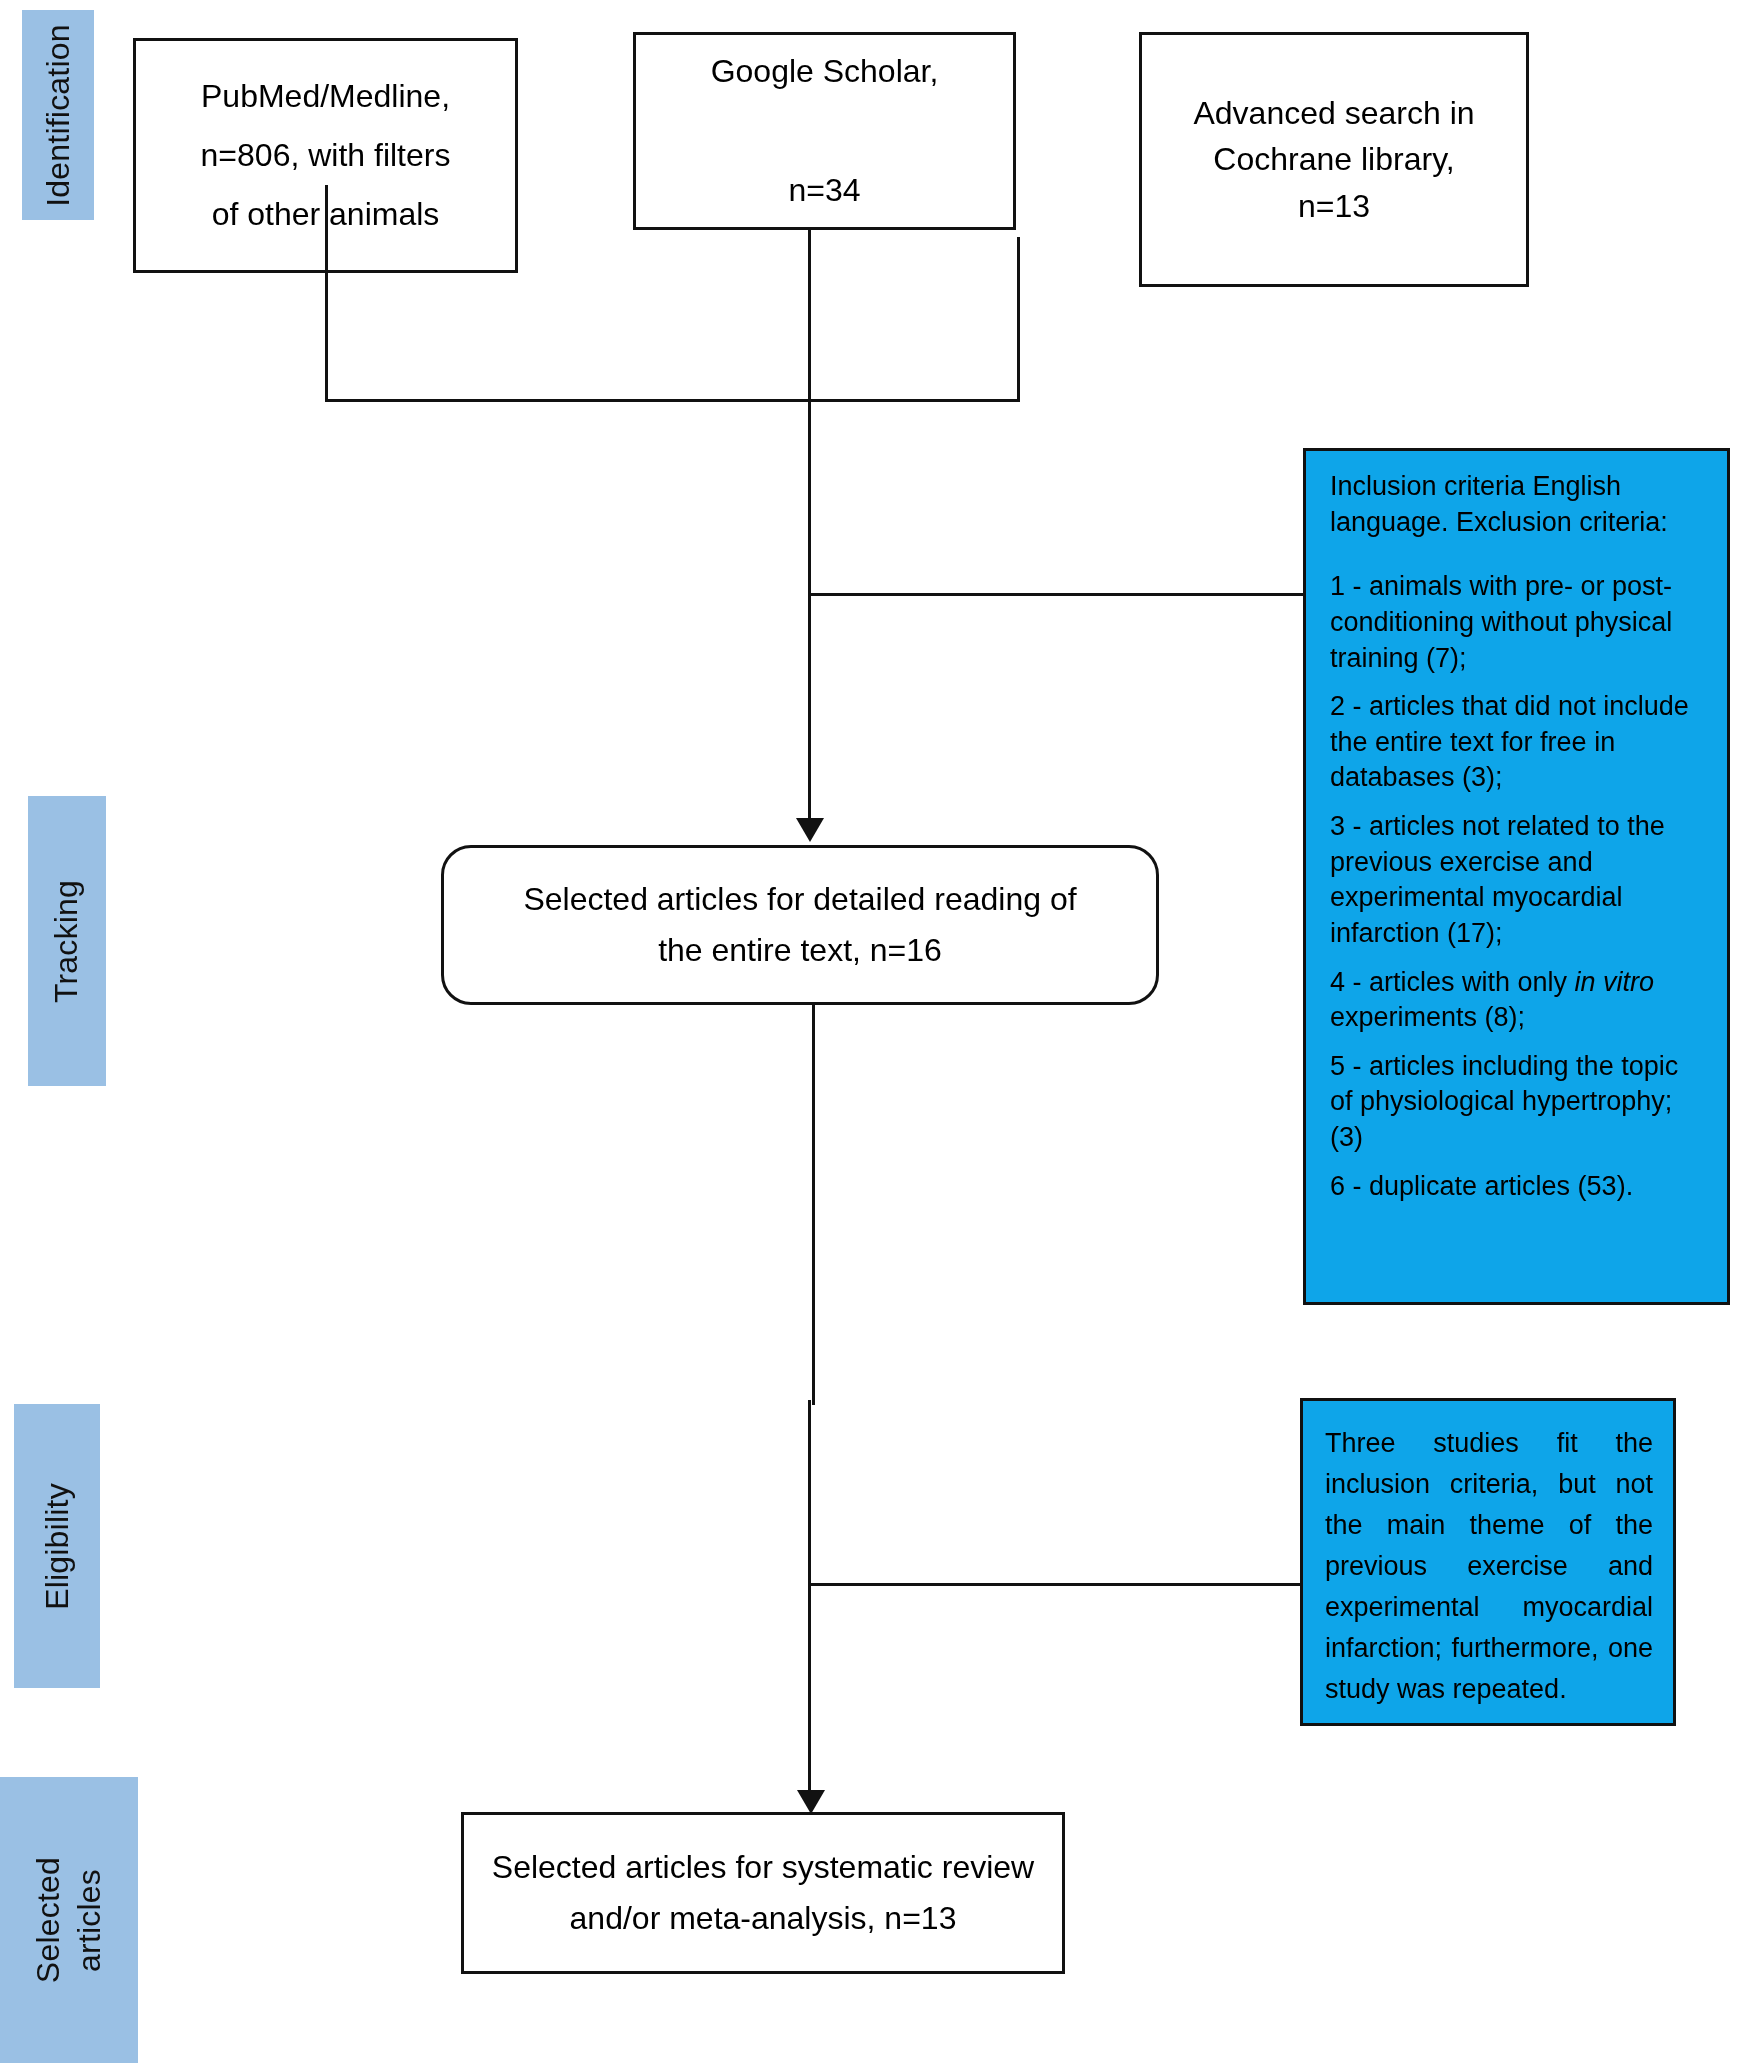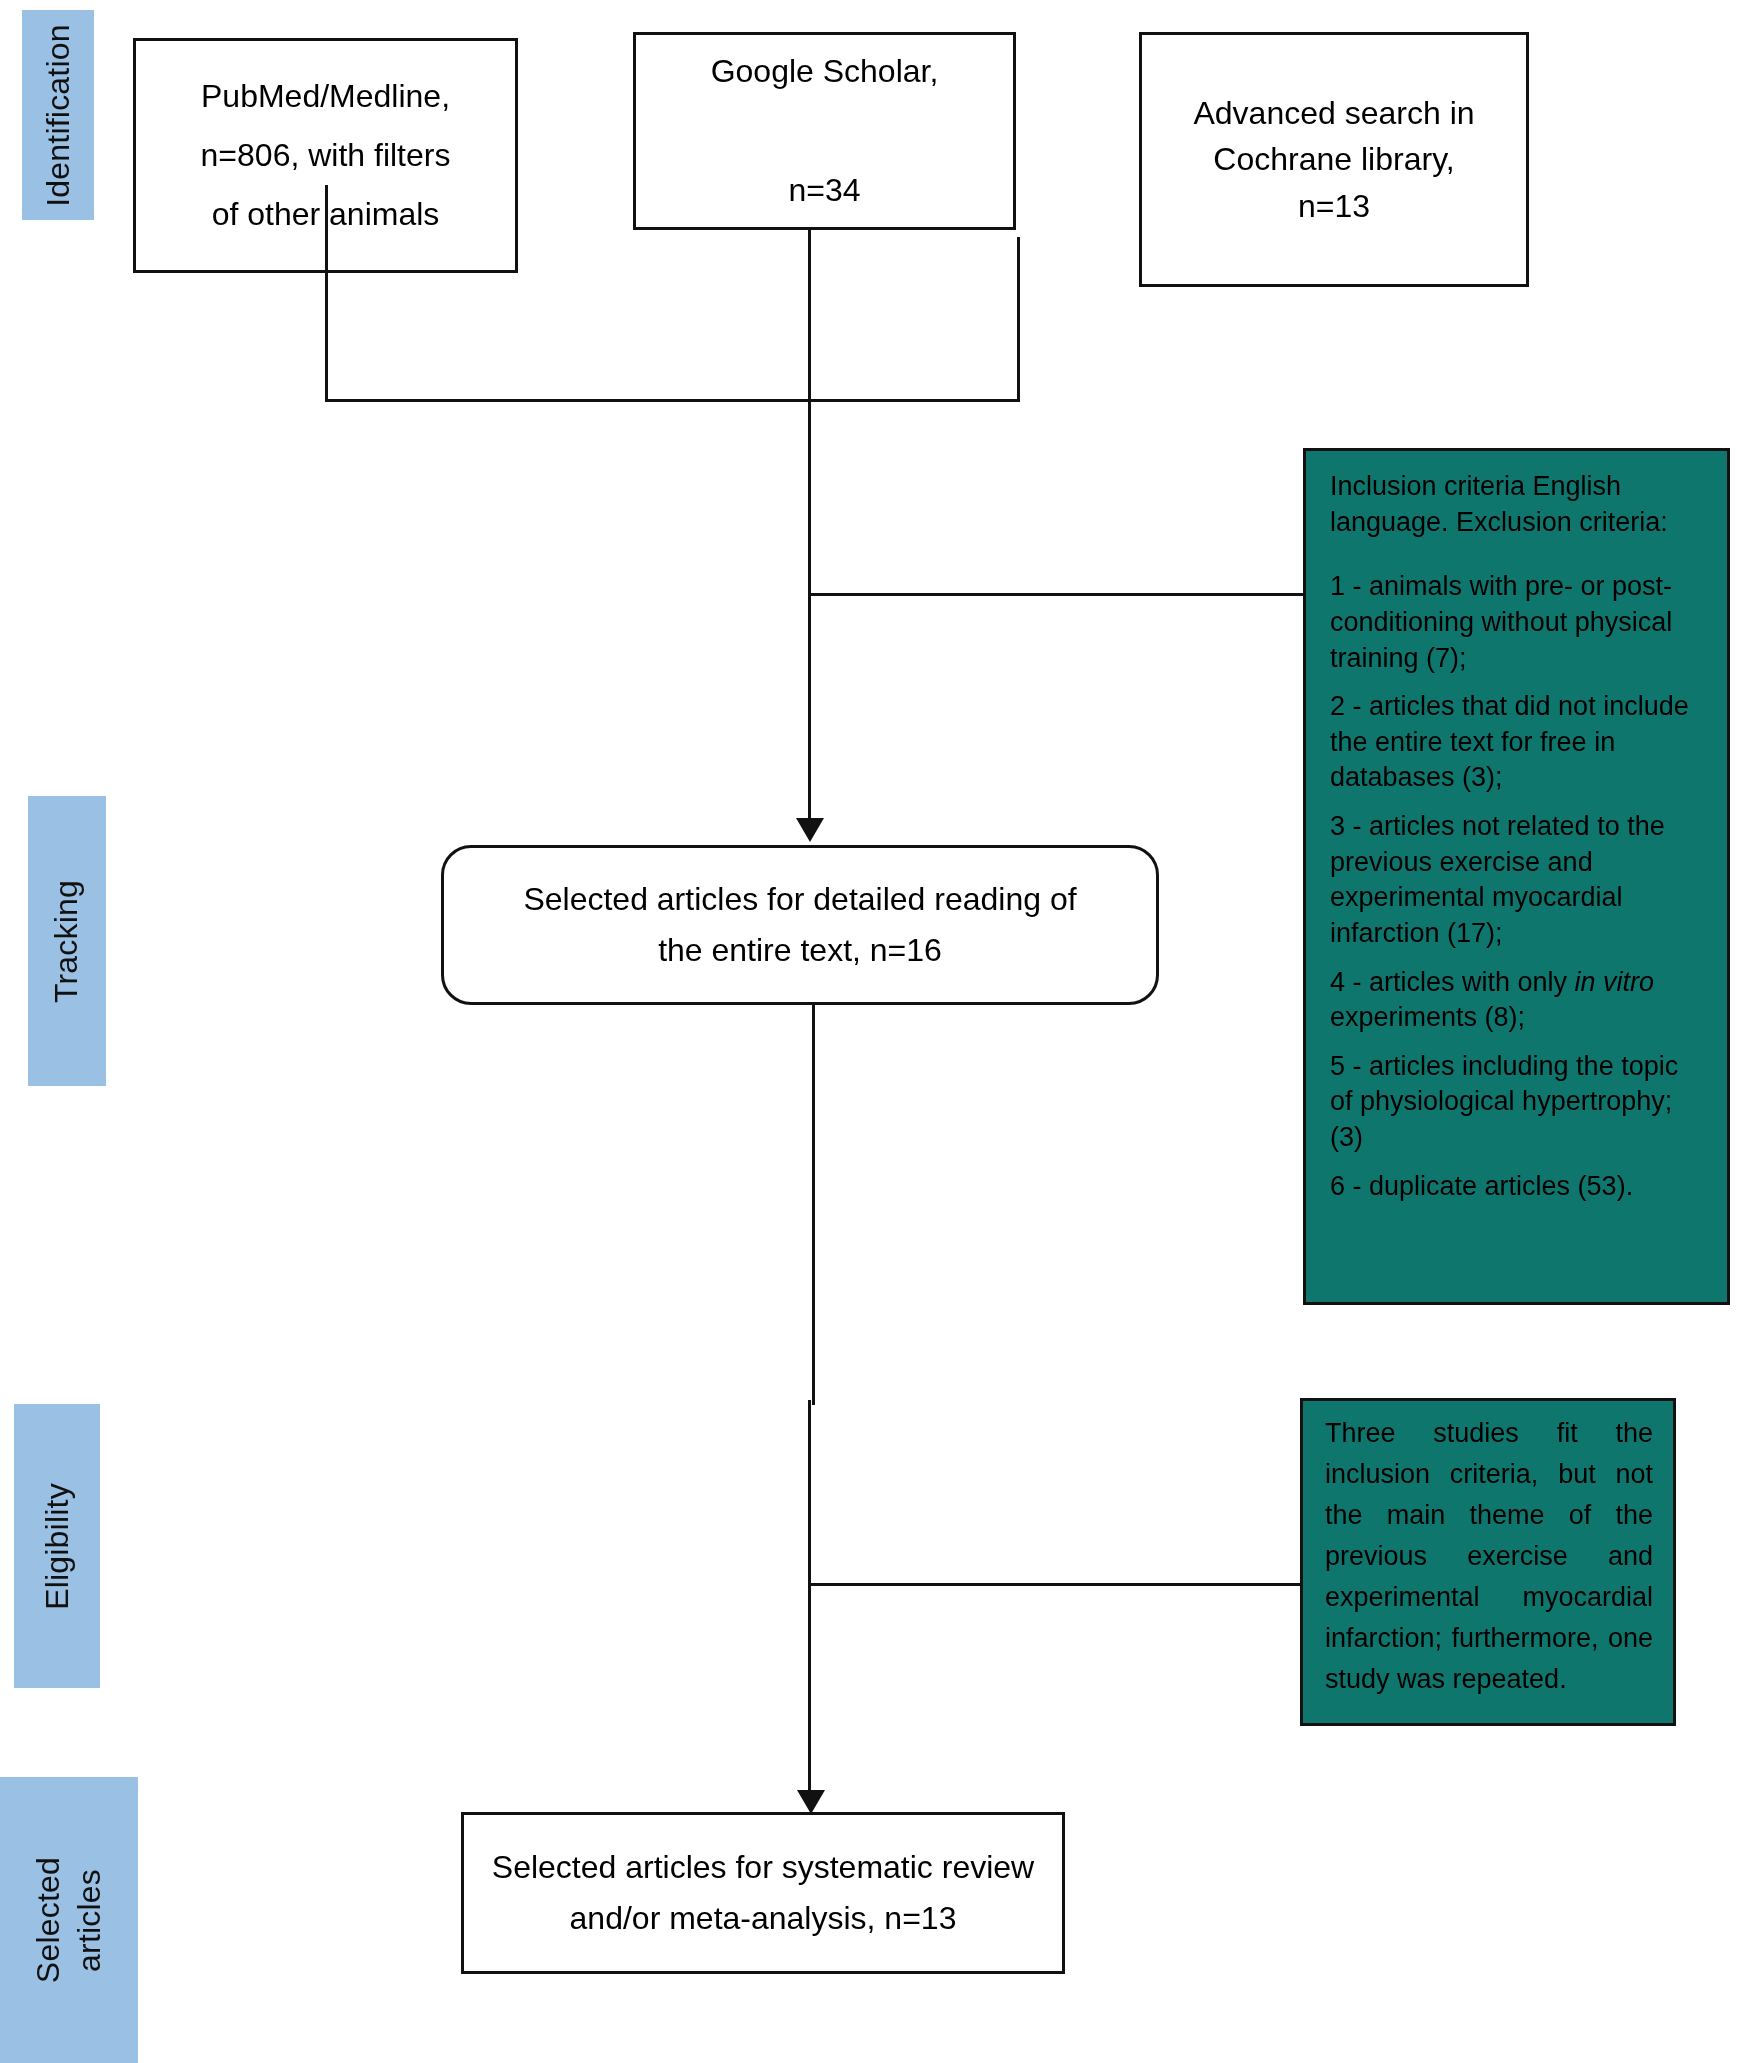--- a/index.html
+++ b/index.html
@@ -57,21 +57,21 @@
     font-size: 32px;
     line-height: 1.85;
     padding: 6px 14px;
   }
   .box .box-text { display: block; width: 100%; }
 
   
   .note-box {
     position: absolute;
     border: 3px solid #111111;
-    background: #0f766e;
+    background: #0ea5e9;
     box-sizing: border-box;
     font-size: 27px;
     line-height: 1.32;
     padding: 18px 20px 16px 24px;
     text-align: left;
   }
   .note-box p {
     margin: 0 0 13px 0;
   }
   .note-box p:last-child { margin-bottom: 0; }
@@ -178,21 +178,21 @@
     <p>5 - articles including the topic of physiological hypertrophy; (3)</p>
     <p> 6 - duplicate articles (53).</p>
   </div>
 
   <div class="vline" style="left:812px; top:1005px; height:400px;"></div>
   <div class="vline" style="left:808px; top:1400px; height:399px;"></div>
   <div class="arrow-down" style="left:797px; top:1790px;"></div>
 
   <div class="hline" style="left:808px; top:1583px; width:494px;"></div>
 
-  <div class="note-box justified" style="left:1300px; top:1398px; width:376px; height:328px; padding:12px 20px 20px 22px;">
+  <div class="note-box justified" style="left:1300px; top:1398px; width:376px; height:328px; padding:22px 20px 20px 22px;">
     <p>Three studies fit the inclusion criteria, but not the main theme of the previous exercise and experimental myocardial infarction; furthermore, one study was repeated.</p>
   </div>
 
   <div class="box" style="left:461px; top:1812px; width:604px; height:162px; line-height:1.6;">
     <span class="box-text">
       <span>Selected articles for systematic review</span><br>
       <span>and/or meta-analysis, n=13</span>
     </span>
   </div>
 

